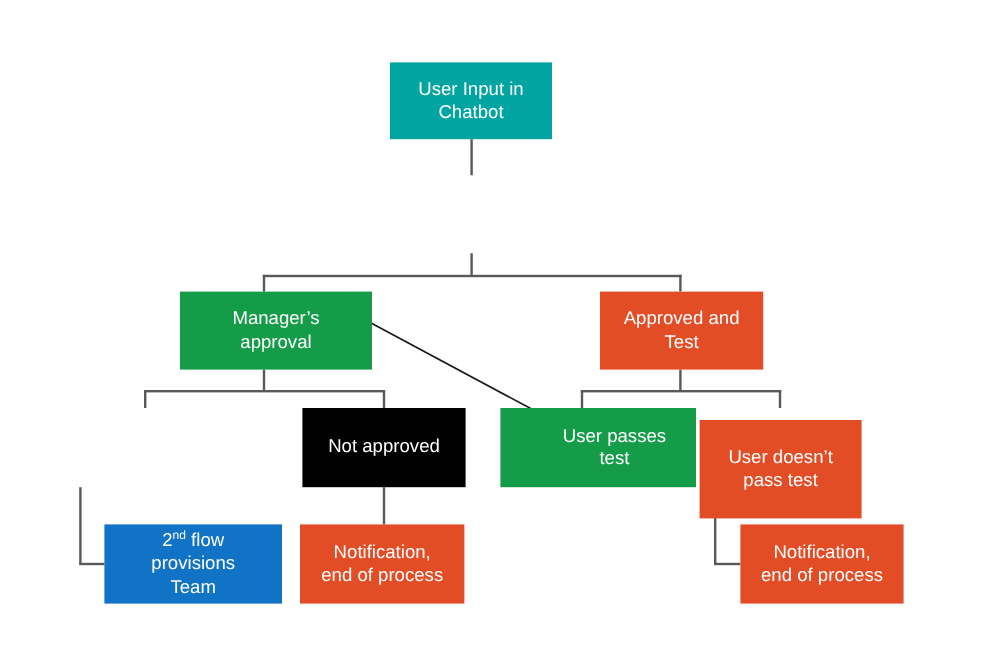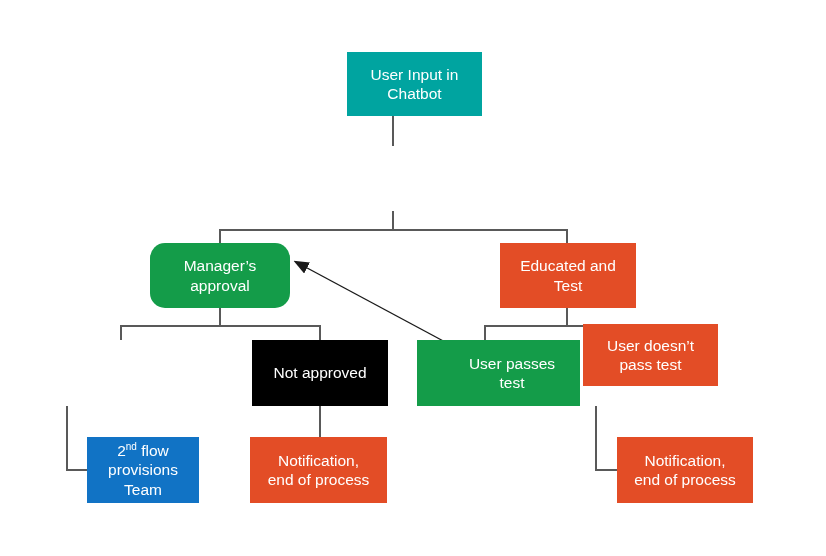--- a/index.html
+++ b/index.html
@@ -14,29 +14,29 @@
     position:absolute;
     display:flex;align-items:center;justify-content:center;
     text-align:center;
     color:#ffffff;
     font-size:15.5px;
     line-height:1.24;
     white-space:pre-line;
   }
   .node sup{font-size:10px;line-height:0;}
   
-  .n-user-input {left:325px;top:52px; width:135px;height:64px;margin-left:22px;}
+  .n-user-input {left:325px;top:52px; width:135px;height:64px;}
   .n-educated   {left:325px;top:146px;width:135px;height:65px;}
-  .n-manager    {left:150px;top:243px;width:140px;height:65px;border-radius:15px;}
+  .n-manager    {left:150px;top:243px;width:160px;height:65px;}
   .n-training   {left:500px;top:243px;width:136px;height:65px;}
   .n-approved   {left:53px; top:340px;width:136px;height:66px;}
   .n-notappr    {left:252px;top:340px;width:136px;height:66px;}
   .n-passes     {left:417px;top:340px;width:136px;height:66px;padding-left:27px;}
-  .n-fails      {left:583px;top:324px;width:135px;height:62px;}
-  .n-secondflow {left:87px; top:437px;width:112px;height:66px;}
+  .n-fails      {left:583px;top:350px;width:135px;height:82px;}
+  .n-secondflow {left:87px; top:437px;width:148px;height:66px;}
   .n-notif-l    {left:250px;top:437px;width:137px;height:66px;}
   .n-notif-r    {left:617px;top:437px;width:136px;height:66px;}
   
   .conn{position:absolute;background:#595959;}
   .c1 {left:392px;top:116px;width:1.5px;height:30px;}
   .c2 {left:392px;top:211px;width:1.5px;height:19px;}
   .c3 {left:219px;top:229px;width:349px;height:1.5px;}
   .c4 {left:219px;top:229px;width:1.5px;height:14px;}
   .c5 {left:566px;top:229px;width:1.5px;height:14px;}
   .c6 {left:219px;top:308px;width:1.5px;height:17px;}
@@ -92,21 +92,21 @@
 Chatbot</span>
   </div>
 
 
   <div class="node n-manager" style="background: rgb(20, 156, 73);">
     <span>Manager’s
 approval</span>
   </div>
 
   <div class="node n-training" style="background: rgb(227, 77, 38);">
-    <span>Educated and
+    <span>Approved and
 Test</span>
   </div>
 
 
   <div class="node n-notappr" style="background: #000000;">
     <span>Not approved</span>
   </div>
 
   <div class="node n-passes" style="background: rgb(20, 156, 73);">
     <span>User passes

